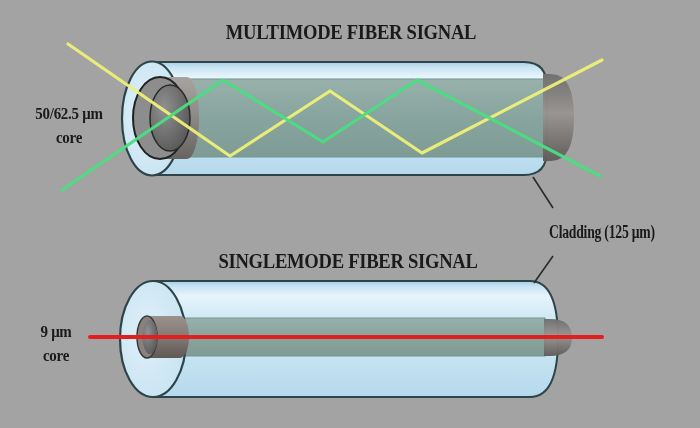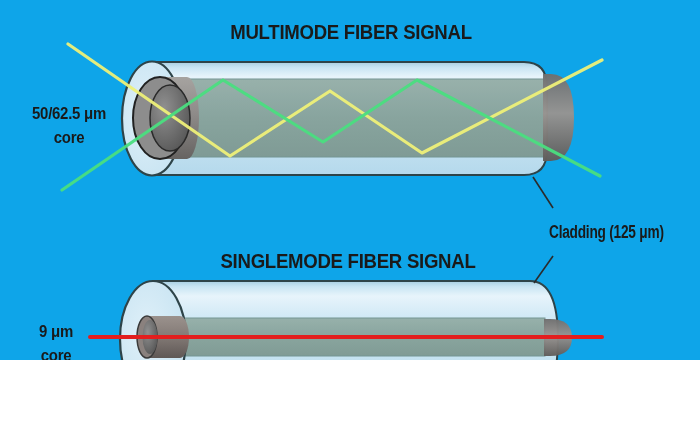--- a/index.html
+++ b/index.html
@@ -1,18 +1,18 @@
 <!DOCTYPE html>
 <html><head>
 <meta charset="utf-8">
 <style>
   html,body{margin:0;padding:0;background:#ffffff;}
   .stage{
-    position:relative;width:700px;height:360px;background:#0ea5e9;overflow:hidden;
-    font-family:Liberation Sans, sans-serif;color:#1a1a1a;
+    position:relative;width:700px;height:428px;background:#a3a3a3;overflow:hidden;
+    font-family:Liberation Serif, serif;color:#1a1a1a;
   }
   .stage svg{position:absolute;left:0;top:0;}
   .label{
     position:absolute;color:#1a1a1a;font-weight:700;letter-spacing:-.3px;
     white-space:nowrap;line-height:1;
   }
   .title{font-size:20px;width:700px;text-align:center;transform:scaleX(.93);transform-origin:center;}
   .side-label{
     font-size:17px;text-align:center;line-height:1.4;transform:scaleX(.88);transform-origin:center;
   }

